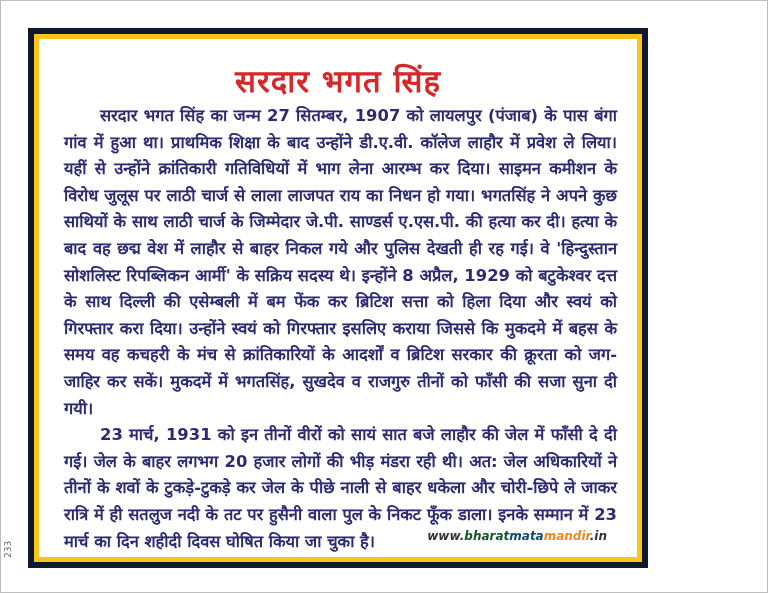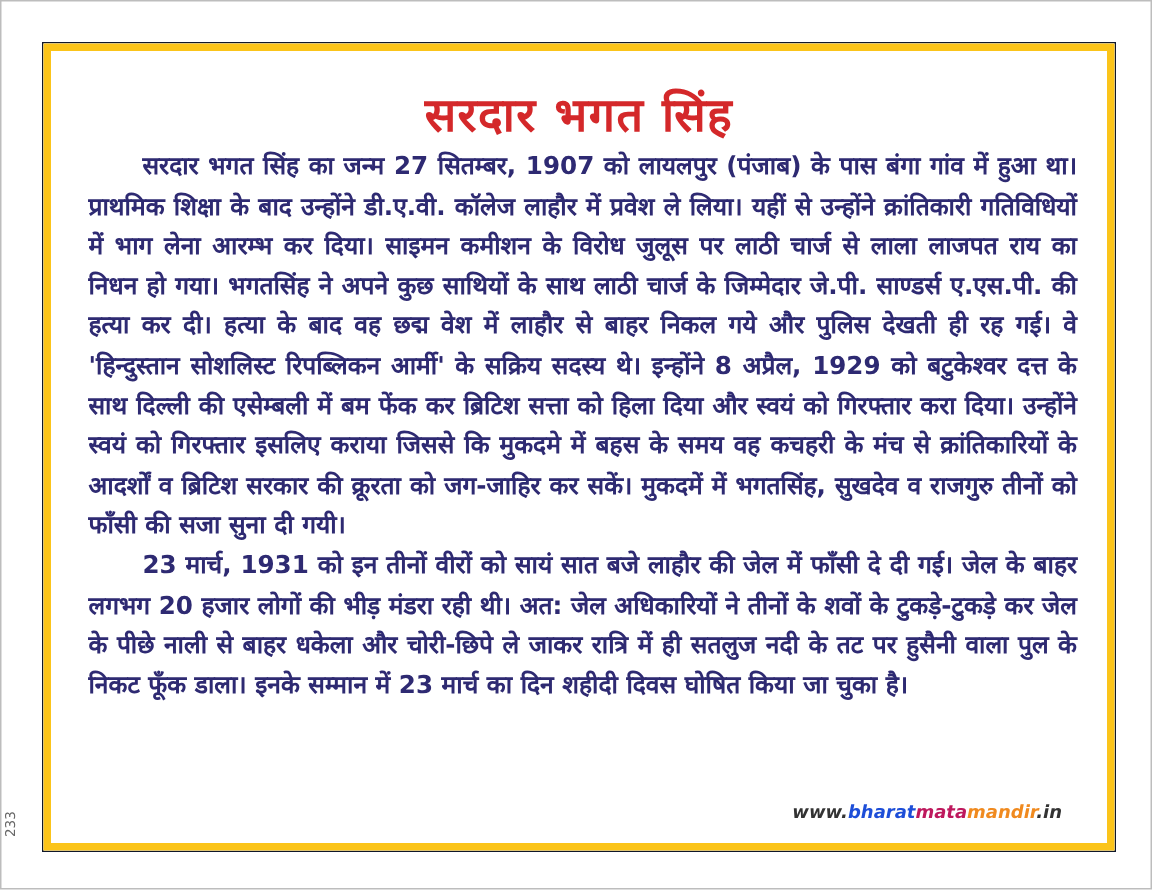--- a/index.html
+++ b/index.html
@@ -4,23 +4,23 @@
 <style>
   html, body { margin: 0; padding: 0; }
   body {
     width: 768px; height: 593px; position: relative; overflow: hidden;
     background: #ffffff;
     box-sizing: border-box;
     border: 1px solid #bdbdbd;
     font-family: "DejaVu Sans", sans-serif;
   }
   .frame {
-    position: absolute; left: 27px; top: 27px; width: 716px; height: 540px;
+    position: absolute; left: 27px; top: 27px; width: 620px; height: 540px;
     box-sizing: border-box;
-    border: 1px solid #0f172a;
+    border: 6px solid #0f172a;
   }
   .frame-inner {
     position: absolute; left: 0; top: 0; right: 0; bottom: 0;
     border: 5px solid #fbc41a;
     background: #ffffff;
   }
   .title {
     position: absolute; left: 0; right: 0; top: 20px;
     text-align: center;
     color: #d4282a;
@@ -33,22 +33,22 @@
     font-size: 16.4px;
     line-height: 26.6px;
     text-align: justify;
   }
   .para { margin: 0; text-indent: 36px; font-weight: bold; }
   .website {
     position: absolute; right: 30px; bottom: 14px;
     font-size: 12px; font-weight: bold; font-style: italic;
     color: #333333;
   }
-  .w-bharat { color: #1d4ed8; }
-  .w-mata { color: #be185d; }
+  .w-bharat { color: #14532d; }
+  .w-mata { color: #0c4a6e; }
   .w-mandir { color: #f08a1f; }
   .page-num {
     position: absolute; left: 2px; top: 557px;
     transform: rotate(-90deg); transform-origin: left top;
     font-size: 9px; color: #666666;
   }
 </style>
 </head>
 <body>
 

